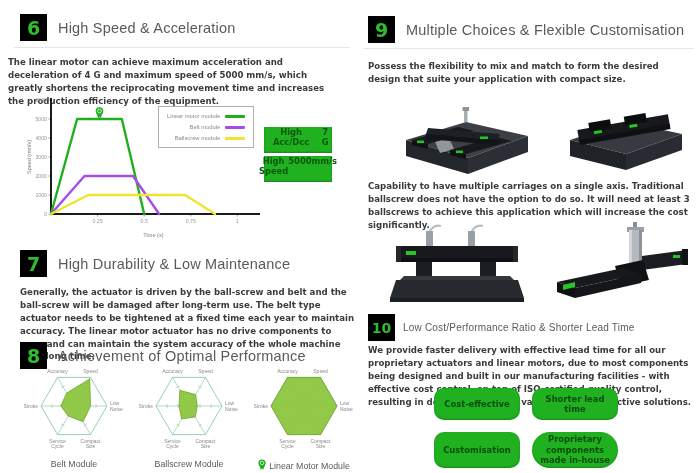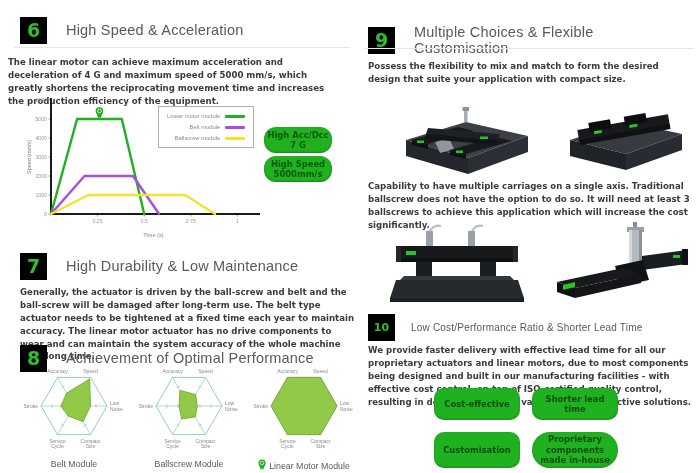--- a/index.html
+++ b/index.html
@@ -6,41 +6,41 @@
   body{
     width:700px;height:473px;position:relative;overflow:hidden;
     background:#ffffff;font-family:"Liberation Sans",sans-serif;
   }
   .sec-header{position:absolute;display:flex;align-items:center;gap:11px;}
   .num{
     background:#000;color:#2fbd2f;width:27px;height:27px;flex:0 0 27px;
     display:flex;align-items:center;justify-content:center;
     font-size:19px;font-weight:bold;font-family:"DejaVu Sans",sans-serif;
   }
-  .sec-title{font-size:14.5px;color:#5a5a5a;font-weight:500;letter-spacing:.2px;margin:8px;}
+  .sec-title{font-size:14.5px;color:#5a5a5a;font-weight:500;letter-spacing:.2px;margin:0;}
   .sec-title.tight{font-size:10px;}
   .divider{position:absolute;height:1px;background:#e6e6e6;}
   .body-text{
     position:absolute;margin:0;font-family:"DejaVu Sans",sans-serif;
     font-size:8.6px;font-weight:bold;color:#3b3b3b;line-height:1.5;
   }
   
   .chart-wrap{position:absolute;left:24px;top:94px;width:322px;height:148px;}
   .legend{
     position:absolute;left:134px;top:12px;background:#fff;border:1px solid #b0b0b0;
     padding:6px 8px;display:flex;flex-direction:column;gap:5px;
   }
   .legend-row{display:flex;align-items:center;justify-content:flex-end;gap:5px;
     font-size:5.8px;color:#8a8a8a;white-space:nowrap;}
   .legend-swatch{width:20px;height:3px;border-radius:1px;display:inline-block;}
   .chart-badge{
     position:absolute;left:240px;width:68px;height:26px;background:#1fb11f;
-    border-radius:12px;color:#0b5a0b;font-weight:bold;font-size:8.4px;
+    border-radius:0;color:#0b5a0b;font-weight:bold;font-size:8.4px;
     font-family:"DejaVu Sans",sans-serif;text-align:center;line-height:1.2;
-    display:flex;flex-direction:column;justify-content:center;
+    display:flex;flex-direction:row;justify-content:center;
     box-shadow:inset 0 -1px 2px rgba(0,0,0,.25);
   }
   
   .radar-box{position:absolute;width:112px;text-align:center;}
   .radar-caption{
     font-size:8.8px;color:#5a5a5a;margin-top:1px;
     display:flex;align-items:center;justify-content:center;gap:3px;
   }
   
   .product-img{position:absolute;}
@@ -328,21 +328,21 @@
     <rect x="128" y="33" width="7" height="3" fill="#27c427"></rect>
     <polygon points="70,44 98,38 104,58 76,64" fill="#101215"></polygon>
     <polygon points="12,60 78,46 96,52 30,66" fill="#17191d"></polygon>
     <polygon points="12,60 30,66 30,76 12,70" fill="#0e1013"></polygon>
     <polygon points="30,66 96,52 96,61 30,76" fill="#14161a"></polygon>
     <polygon points="18,63 30,60 30,65 18,68" fill="#27c427"></polygon>
   </svg>
 </div>
 
 <div class="sec-header" style="left:368px;top:314px;gap:8px;">
-  <div class="num" style="font-size:11px;">10</div>
+  <div class="num" style="font-size:14px;">10</div>
   <h2 class="sec-title tight">Low Cost/Performance Ratio &amp; Shorter Lead Time</h2>
 </div>
 
 <p class="body-text" style="left:368px;top:344px;width:332px;">We provide faster delivery with effective lead time for all our proprietary actuators and linear motors, due to most components being designed and built in our manufacturing facilities - with effective cost control, on top of ISO-certified quality control, resulting in delivery of optimal value with cost-effective solutions.</p>
 
 <div class="gbtn" style="left:434px;top:388px;width:86px;height:32px;">Cost-effective</div>
 <div class="gbtn" style="left:532px;top:388px;width:86px;height:32px;">Shorter lead time</div>
 <div class="gbtn" style="left:434px;top:432px;width:86px;height:36px;">Customisation</div>
 <div class="gbtn" style="left:532px;top:432px;width:86px;height:36px;border-radius:18px;">Proprietary components made in-house</div>
 

